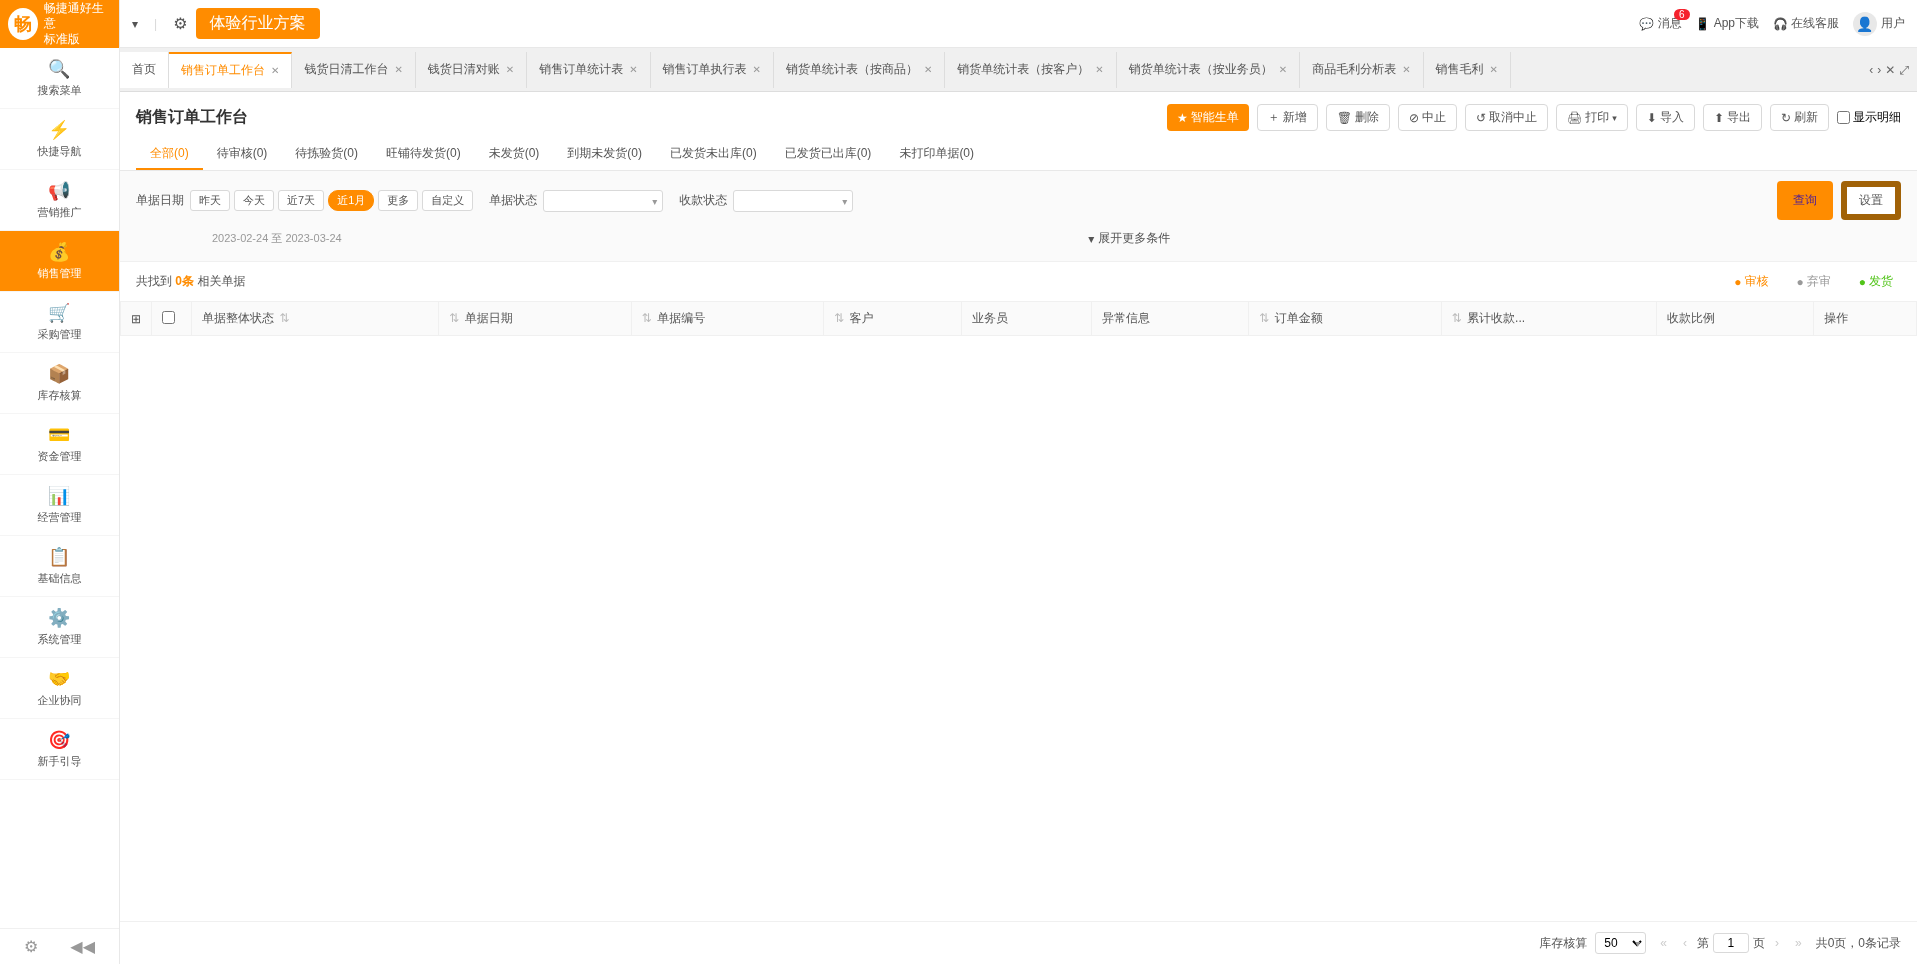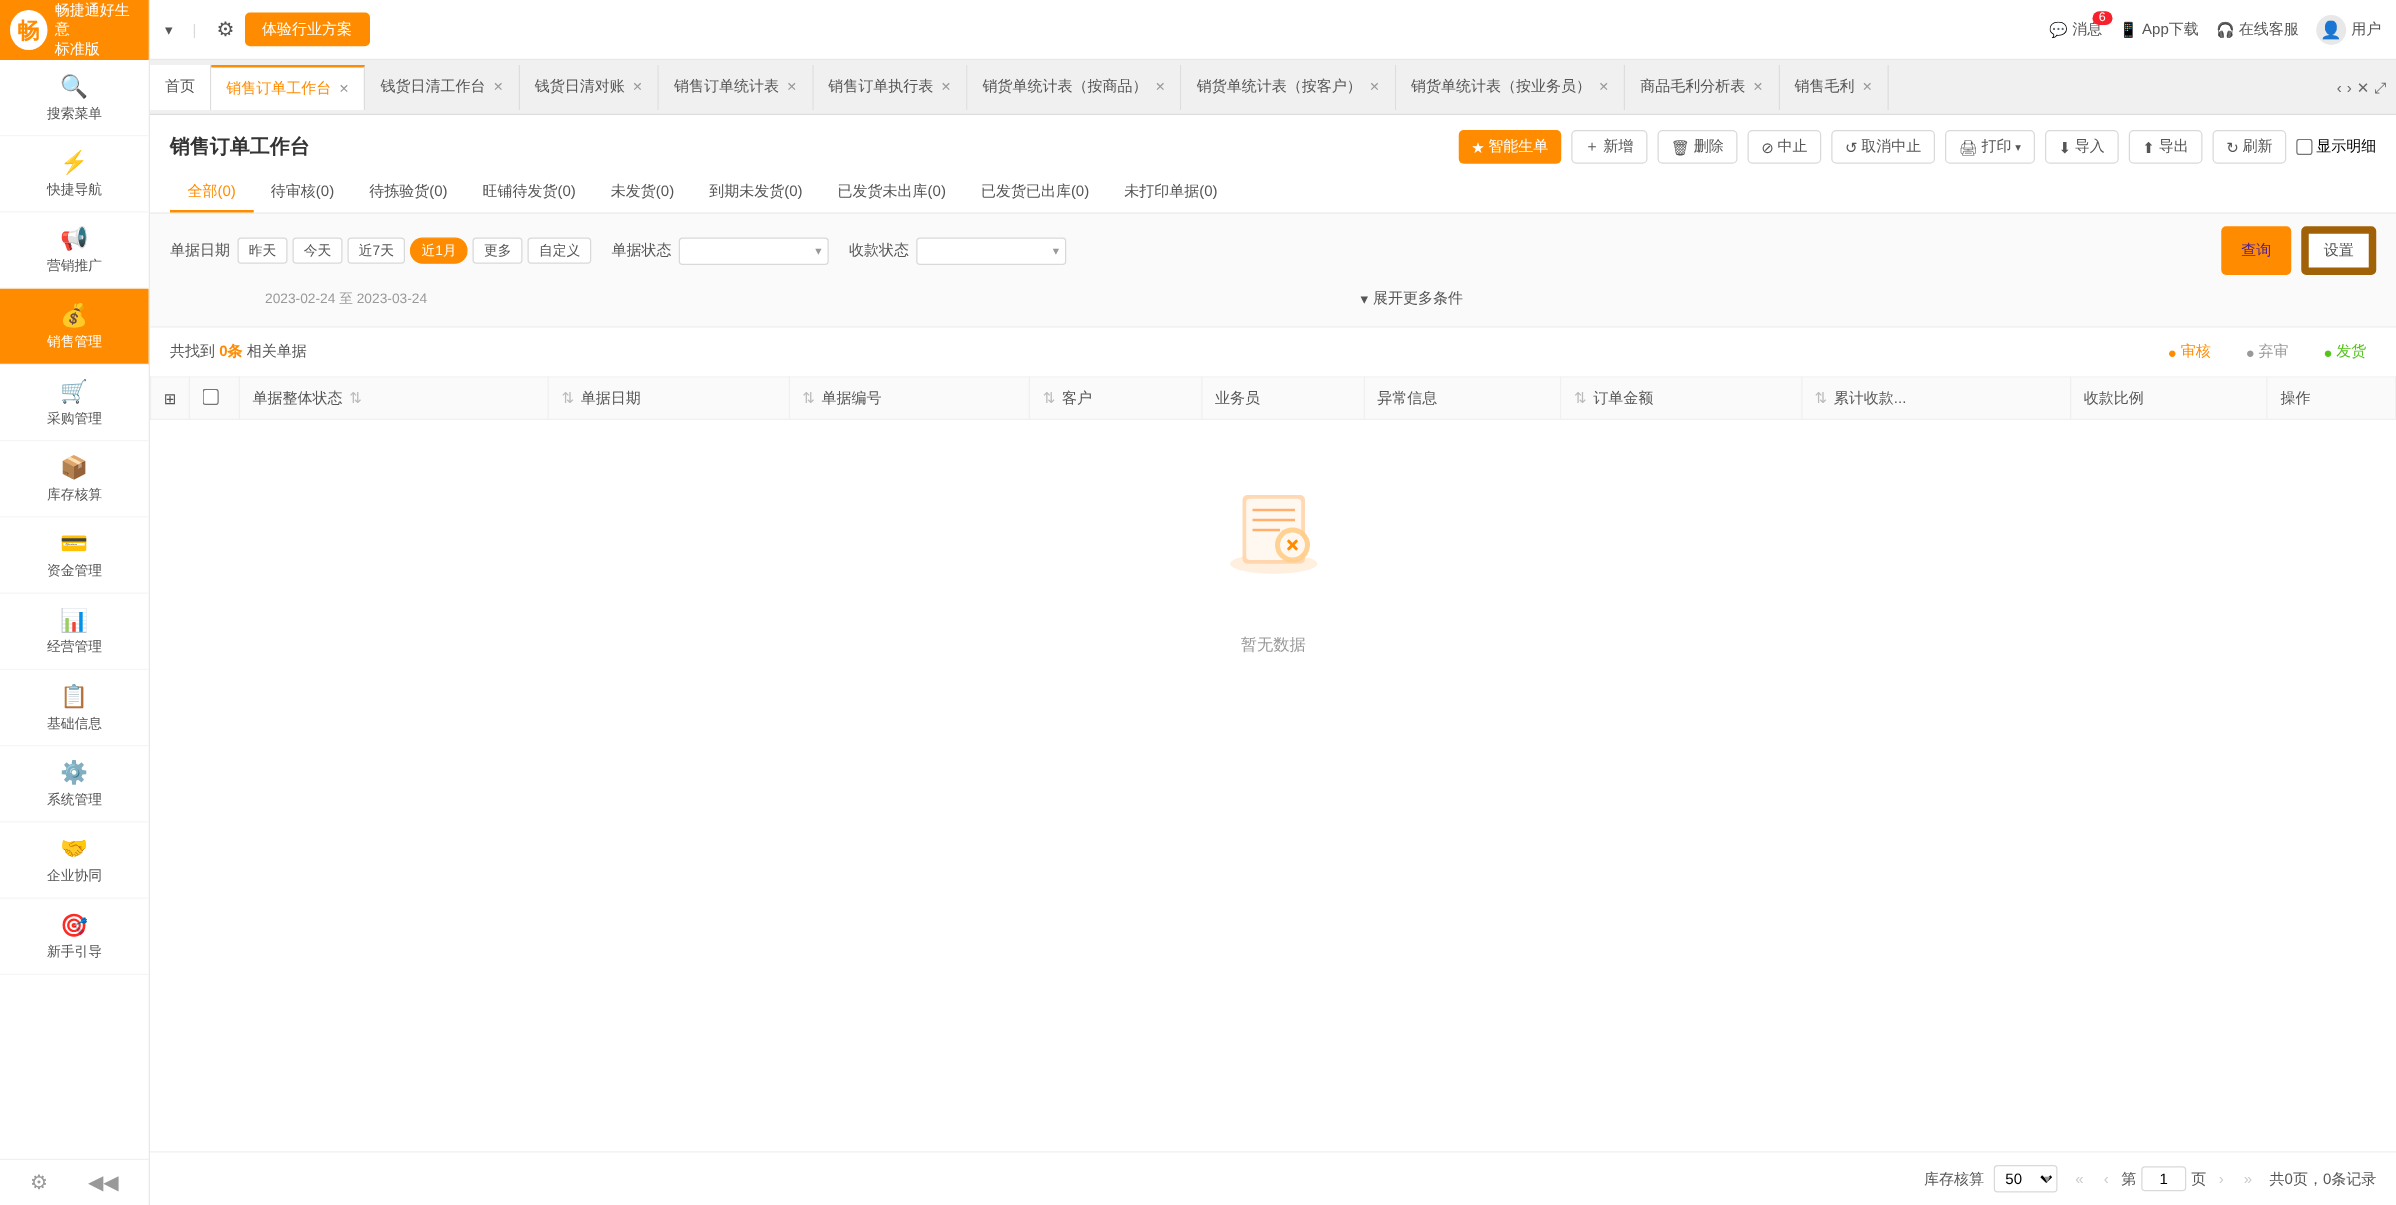--- a/index.html
+++ b/index.html
@@ -17,21 +17,21 @@
     .sidebar-item-label { font-size: 11px; text-align: center; }
     .sidebar-bottom { padding: 8px; display: flex; justify-content: space-around; border-top: 1px solid #f0f0f0; }
     .sidebar-bottom-btn { color: #999; cursor: pointer; font-size: 16px; }
 
     
     .main { flex: 1; display: flex; flex-direction: column; overflow: hidden; }
 
     
     .topbar { height: 48px; background: #fff; display: flex; align-items: center; padding: 0 12px; border-bottom: 1px solid #e8e8e8; gap: 8px; }
     .topbar-title { color: #333; font-size: 13px; flex: 1; }
-    .topbar-solution-btn { background: #ff8c00; color: #fff; border: none; border-radius: 4px; padding: 5px 14px; cursor: pointer; font-size: 12px; }
+    .topbar-solution-btn { background: #ff8c00; color: #fff; border: none; border-radius: 4px; padding: 5px 14px; cursor: pointer; font-size: 16px; }
     .topbar-actions { display: flex; align-items: center; gap: 14px; margin-left: auto; }
     .topbar-action { display: flex; align-items: center; gap: 3px; color: #555; cursor: pointer; font-size: 12px; position: relative; }
     .topbar-badge { position: absolute; top: -6px; right: -8px; background: #f5222d; color: #fff; border-radius: 8px; font-size: 10px; padding: 0 4px; min-width: 16px; text-align: center; }
     .topbar-user { display: flex; align-items: center; gap: 4px; color: #555; cursor: pointer; }
     .topbar-avatar { width: 24px; height: 24px; background: #e8e8e8; border-radius: 50%; display: flex; align-items: center; justify-content: center; color: #999; font-size: 14px; }
 
     
     .tabbar { height: 44px; background: #f0f0f0; display: flex; align-items: center; overflow-x: hidden; border-bottom: 1px solid #ddd; }
     .tab { display: flex; align-items: center; padding: 0 12px; height: 36px; cursor: pointer; color: #555; white-space: nowrap; border-right: 1px solid #ddd; font-size: 12px; gap: 4px; background: #f0f0f0; }
     .tab.active { background: #fff; color: #ff8c00; border-top: 2px solid #ff8c00; }
@@ -433,37 +433,20 @@
               </th>
               <th>
                 <span>操作</span>
               </th>
             </tr>
           </thead>
           <tbody id="table-body">
           </tbody>
         </table>
 
-        <div class="empty-state">
-          <div class="empty-icon">
-            <svg width="100" height="100" viewBox="0 0 100 100">
-              <ellipse cx="50" cy="75" rx="35" ry="8" fill="#ffe0c0" opacity="0.5"></ellipse>
-              <rect x="25" y="20" width="50" height="55" rx="4" fill="#ffd0a0" opacity="0.8"></rect>
-              <rect x="28" y="23" width="44" height="49" rx="3" fill="#fff8f0"></rect>
-              <line x1="33" y1="32" x2="67" y2="32" stroke="#ffb070" stroke-width="2"></line>
-              <line x1="33" y1="40" x2="67" y2="40" stroke="#ffb070" stroke-width="2"></line>
-              <line x1="33" y1="48" x2="55" y2="48" stroke="#ffb070" stroke-width="2"></line>
-              <circle cx="65" cy="60" r="14" fill="#ffcc88" opacity="0.9"></circle>
-              <circle cx="65" cy="60" r="10" fill="#fff8f0"></circle>
-              <line x1="62" y1="57" x2="68" y2="63" stroke="#ff8c00" stroke-width="2.5" stroke-linecap="round"></line>
-              <line x1="68" y1="57" x2="62" y2="63" stroke="#ff8c00" stroke-width="2.5" stroke-linecap="round"></line>
-            </svg>
-          </div>
-          <div class="empty-text">暂无数据</div>
-        </div>
       </div>
     </div>
 
     <div class="pagination">
       <span class="page-size-label">库存核算</span>
       <div class="select-wrapper">
         <select class="page-size-select">
           <option>50</option>
           <option>20</option>
           <option>100</option>

